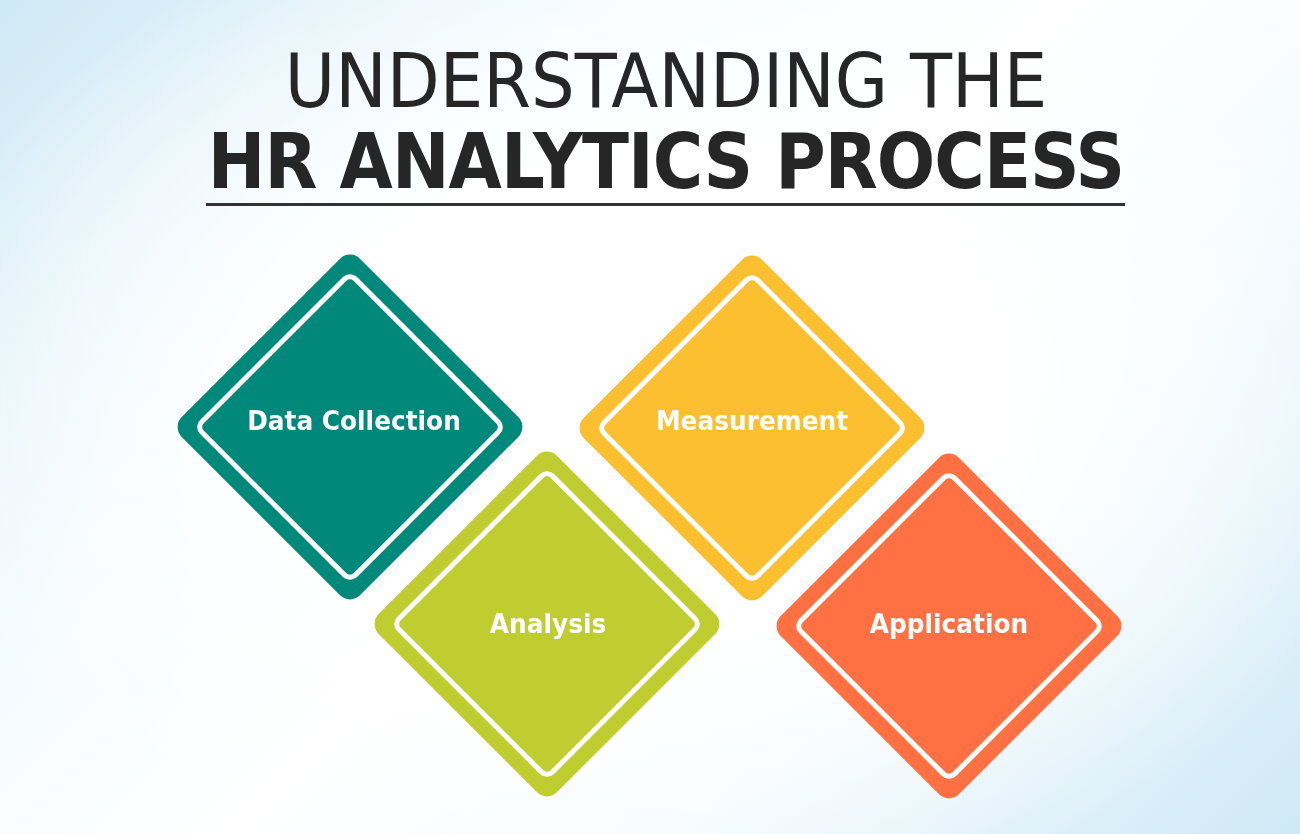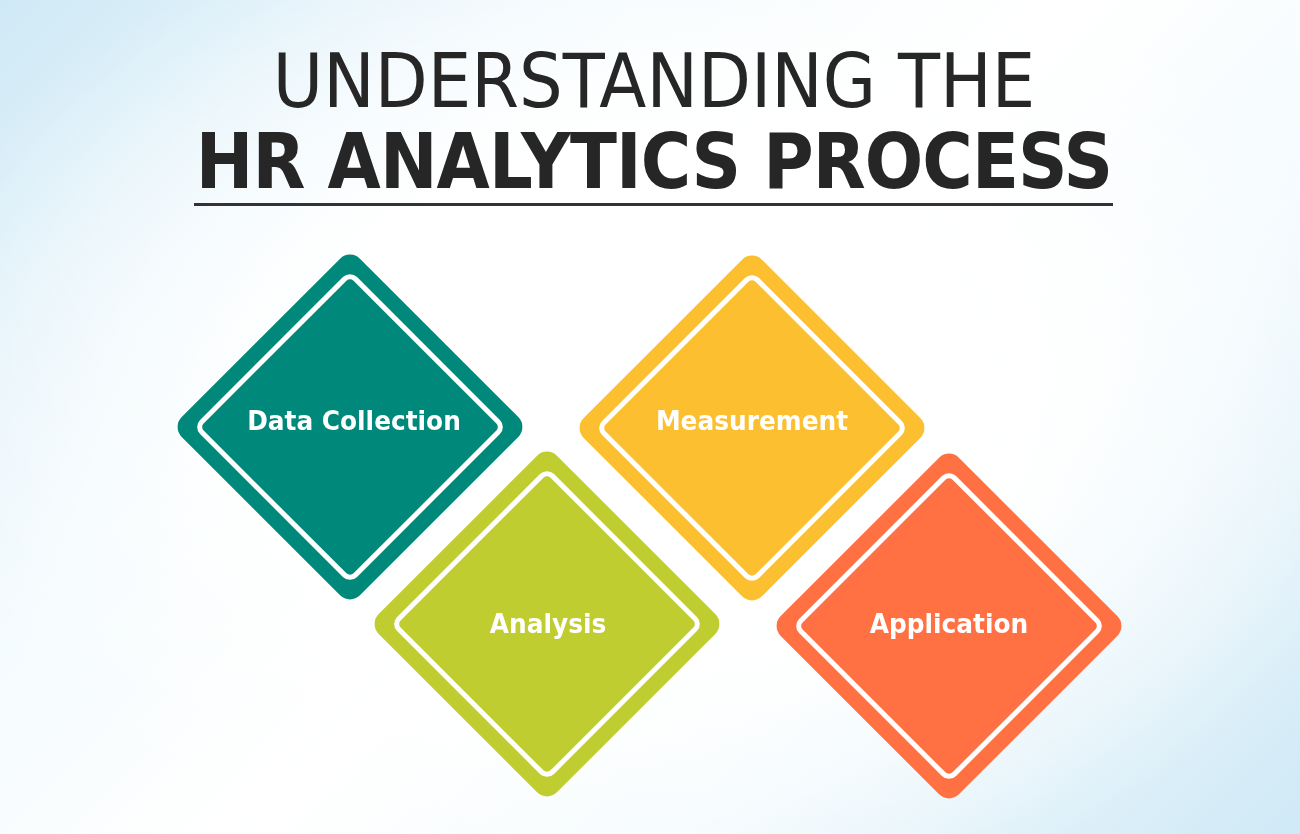--- a/index.html
+++ b/index.html
@@ -11,21 +11,21 @@
       height: 834px;
       overflow: hidden;
       position: relative;
       background:
         radial-gradient(ellipse 760px 520px at 50% 48%, #ffffff 0%, #ffffff 45%, rgba(255,255,255,0) 100%),
         linear-gradient(135deg, #cfe9f6 0%, #f4fbfe 30%, #ffffff 50%, #f4fbfe 70%, #cfe9f6 100%);
       font-family: "Liberation Sans", sans-serif;
     }
     .title-block {
       position: absolute;
-      left: 4px;
+      left: 16px;
       top: 0;
       width: 1172px;
       height: 215px;
     }
     .title-line1 {
       position: absolute;
       left: 0;
       width: 1300px;
       top: 41px;
       text-align: center;

